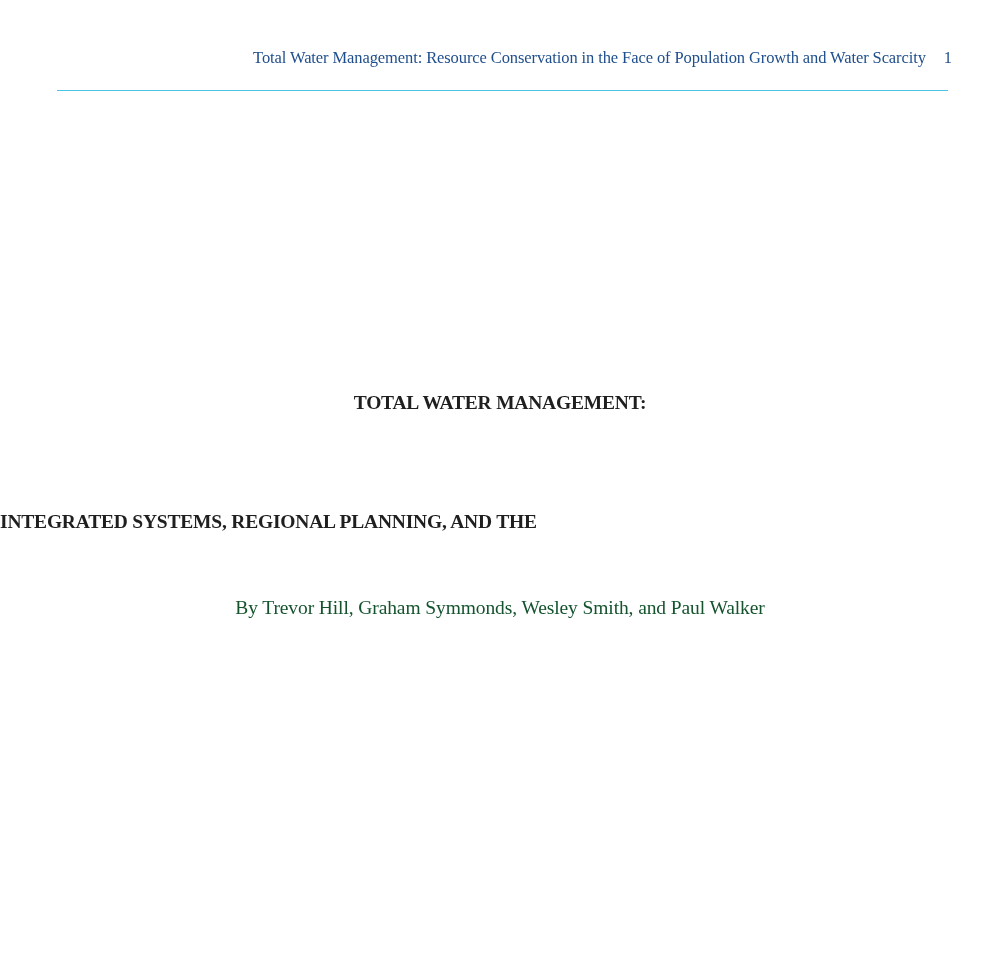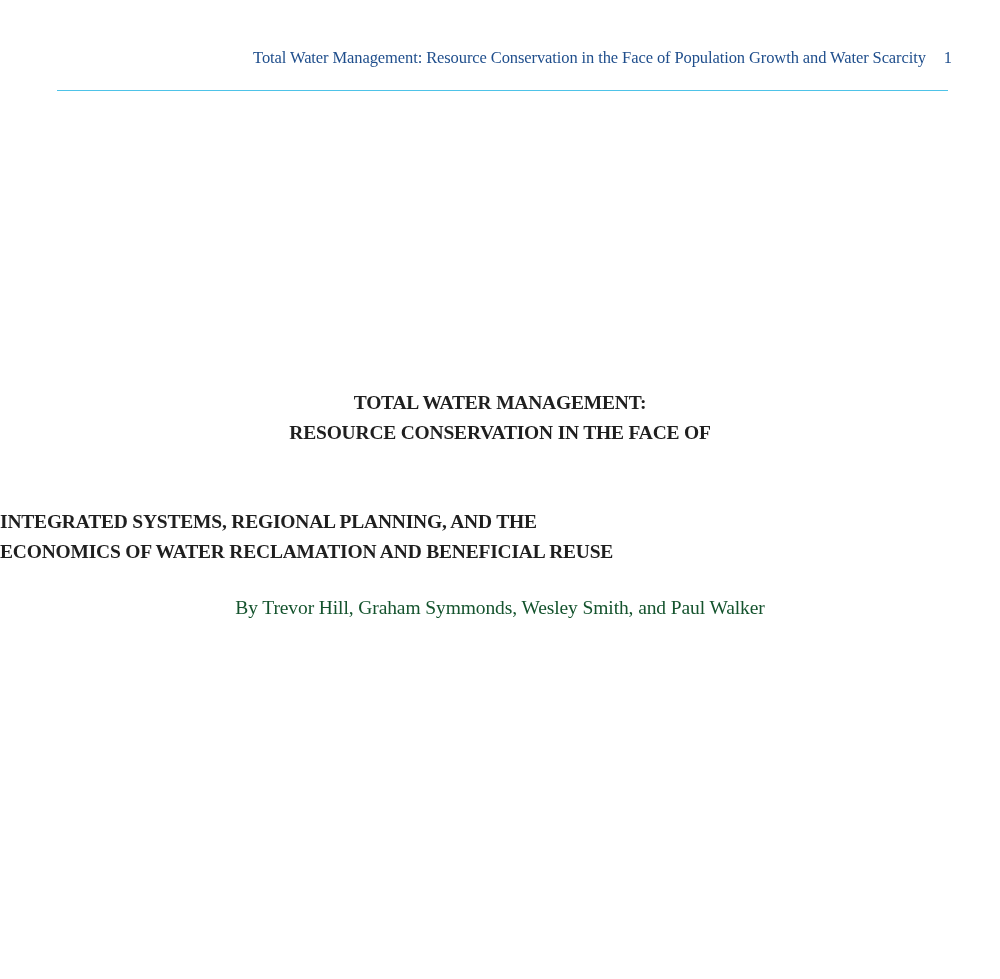--- a/index.html
+++ b/index.html
@@ -73,21 +73,19 @@
 <body>
 
 <div class="running-header">
   <span>Total Water Management: </span><span class="subtitle">Resource Conservation in the Face of Population Growth and Water Scarcity</span><span class="page-num">1</span>
 </div>
 
 <div class="header-rule"></div>
 
 <div class="title-block">
   <div class="title-line">TOTAL WATER MANAGEMENT:</div>
-  <div class="title-line">RESOURCE CONSERVATION IN THE FACE OF</div>
 </div>
 
 <div class="subtitle-block">
   <div class="title-line">INTEGRATED SYSTEMS, REGIONAL PLANNING, AND THE</div>
-  <div class="title-line">ECONOMICS OF WATER RECLAMATION AND BENEFICIAL REUSE</div>
 </div>
 
 <div class="authors">By Trevor Hill, Graham Symmonds, Wesley Smith, and Paul Walker</div>
 
 </body></html>

